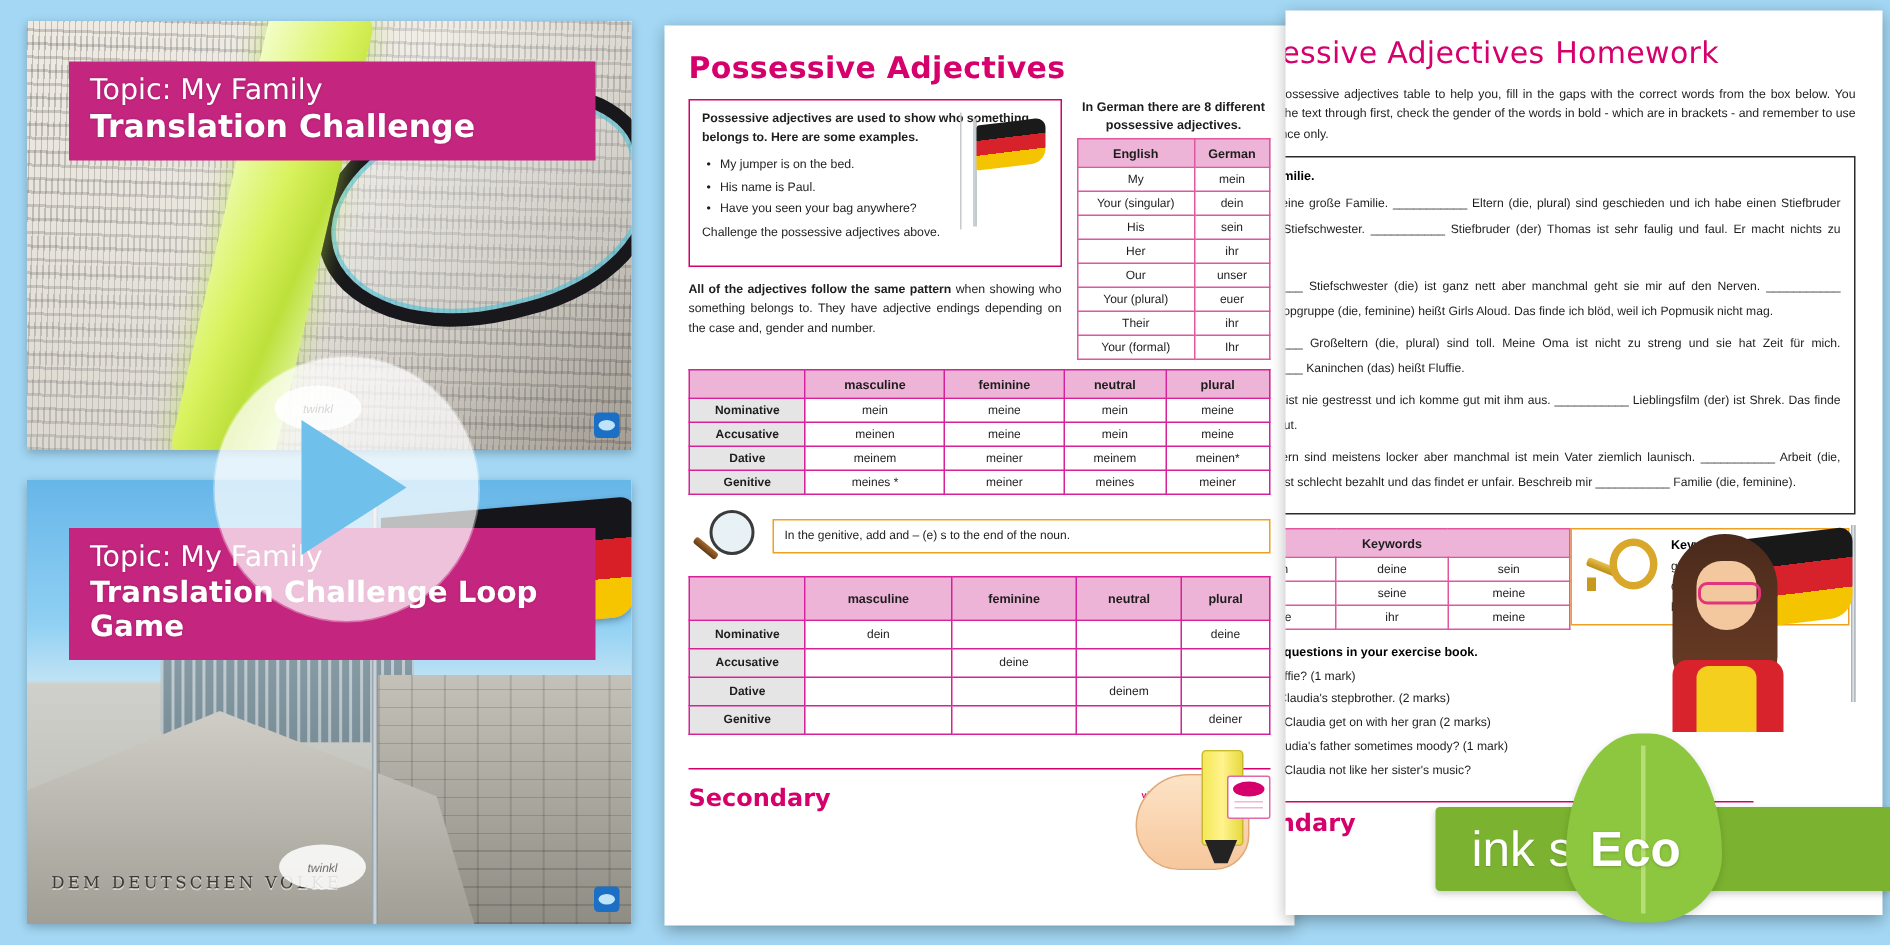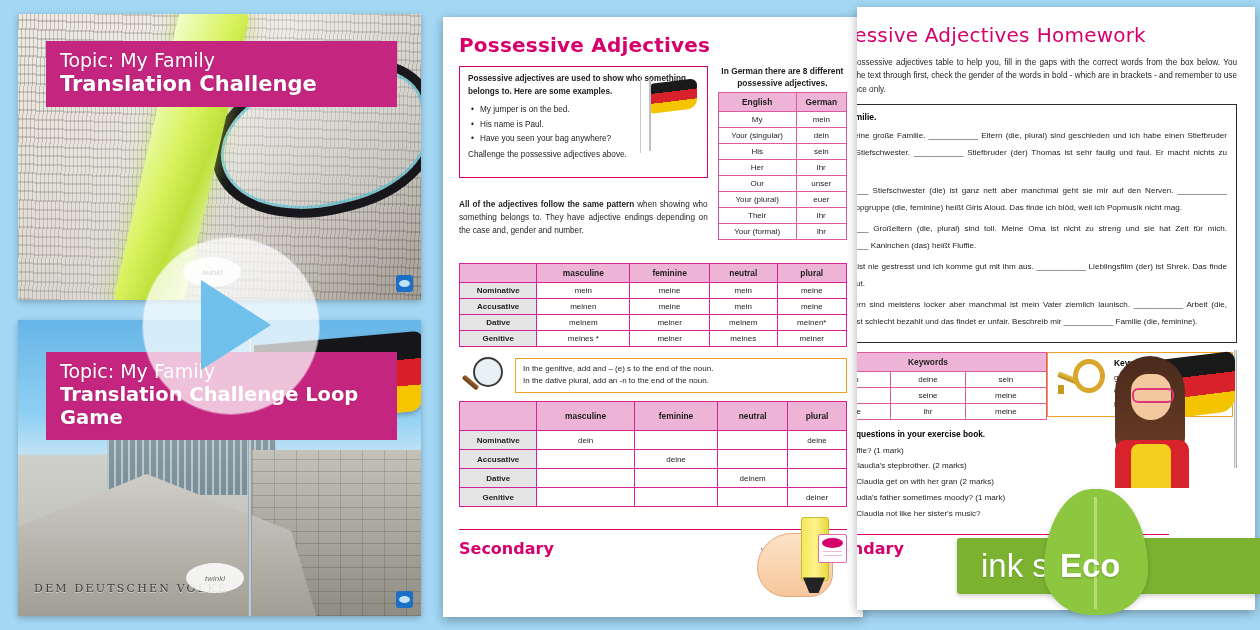--- a/index.html
+++ b/index.html
@@ -174,21 +174,21 @@
     position:absolute;left:10px;top:6px;width:46px;height:30px;
     background:linear-gradient(#1a1a1a 0 34%, #d8222b 34% 67%, #f5c400 67% 100%);
     border-radius:2px 7px 9px 2px;
     transform:skewY(-7deg);
   }
   .mini-pole{
     position:absolute;left:8px;top:4px;width:2px;height:72px;
     background:linear-gradient(90deg,#9aa3a9,#e2e6e9,#8c959b);
   }
 
-  .para{font-size:8.2px;line-height:1.6;color:#1d1d1d;margin:20px 0;text-align:justify;}
+  .para{font-size:8.2px;line-height:1.6;color:#1d1d1d;margin:2px 0;text-align:justify;}
   .para b{font-weight:bold;}
 
   .side-title{
     font-size:8.4px;font-weight:bold;text-align:center;color:#1d1d1d;
     line-height:1.4;margin:0 0 2px 0;
   }
 
   table.pk{border-collapse:collapse;width:100%;}
   table.pk th,table.pk td{
     border:1px solid #e0569f;
@@ -512,21 +512,20 @@
           </div>
         </div>
 
         <div class="notes-row">
           <div class="magnifier">
             <div class="lens"></div>
             <div class="handle"></div>
           </div>
           <div class="notes-box" style="flex:1">
             <div>In the genitive, add and – (e) s to the end of the noun.</div>
-            <div>In the dative plural, add an -n to the end of the noun.</div>
           </div>
         </div>
 
 
         <table class="pk thick" style="margin-top:4px;">
           <thead>
               <tr>
             <th style="width:20%;height:20px;"></th>
             <th>masculine</th>
             <th>feminine</th>

